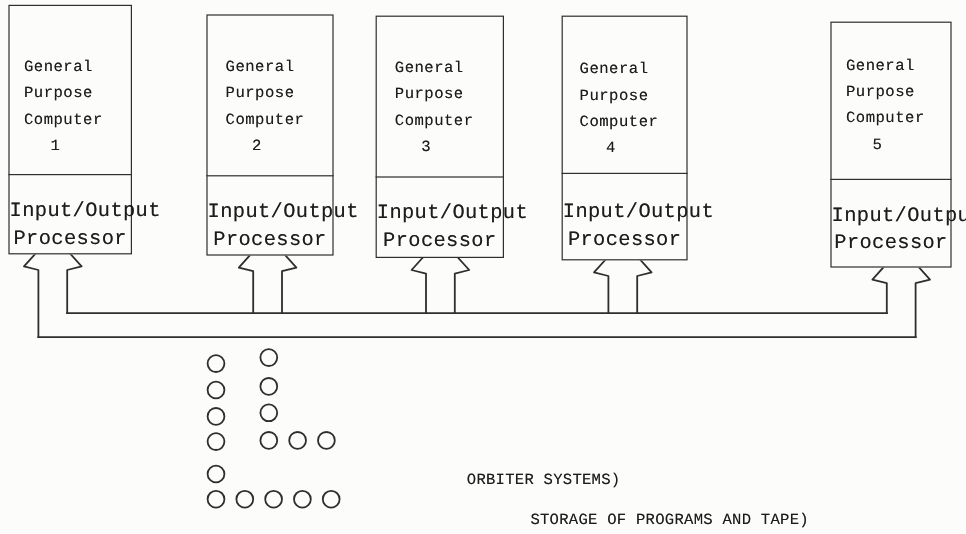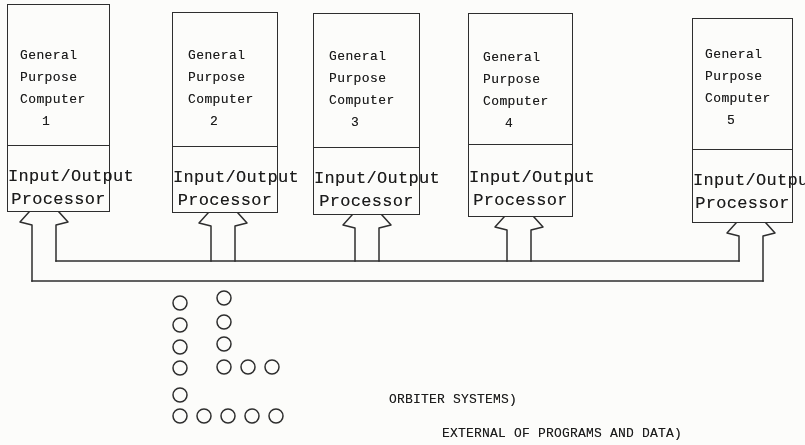--- a/index.html
+++ b/index.html
@@ -170,15 +170,15 @@
     <div class="divider" style="top:130px;"></div>
     <div class="io-text" style="top:150px;">
       <div>Input/Output</div>
       <div>Processor</div>
     </div>
   </div>
 
 
   <div class="flabel" style="left:389px; top:377px;margin-top:16px;">ORBITER SYSTEMS)</div>
 
-  <div class="flabel" style="left:442px; top:427px;">EXTERNAL OF PROGRAMS AND DATA)</div>
+  <div class="flabel" style="left:442px; top:427px;">STORAGE OF PROGRAMS AND TAPE)</div>
 
 </div>
 
 </body></html>

